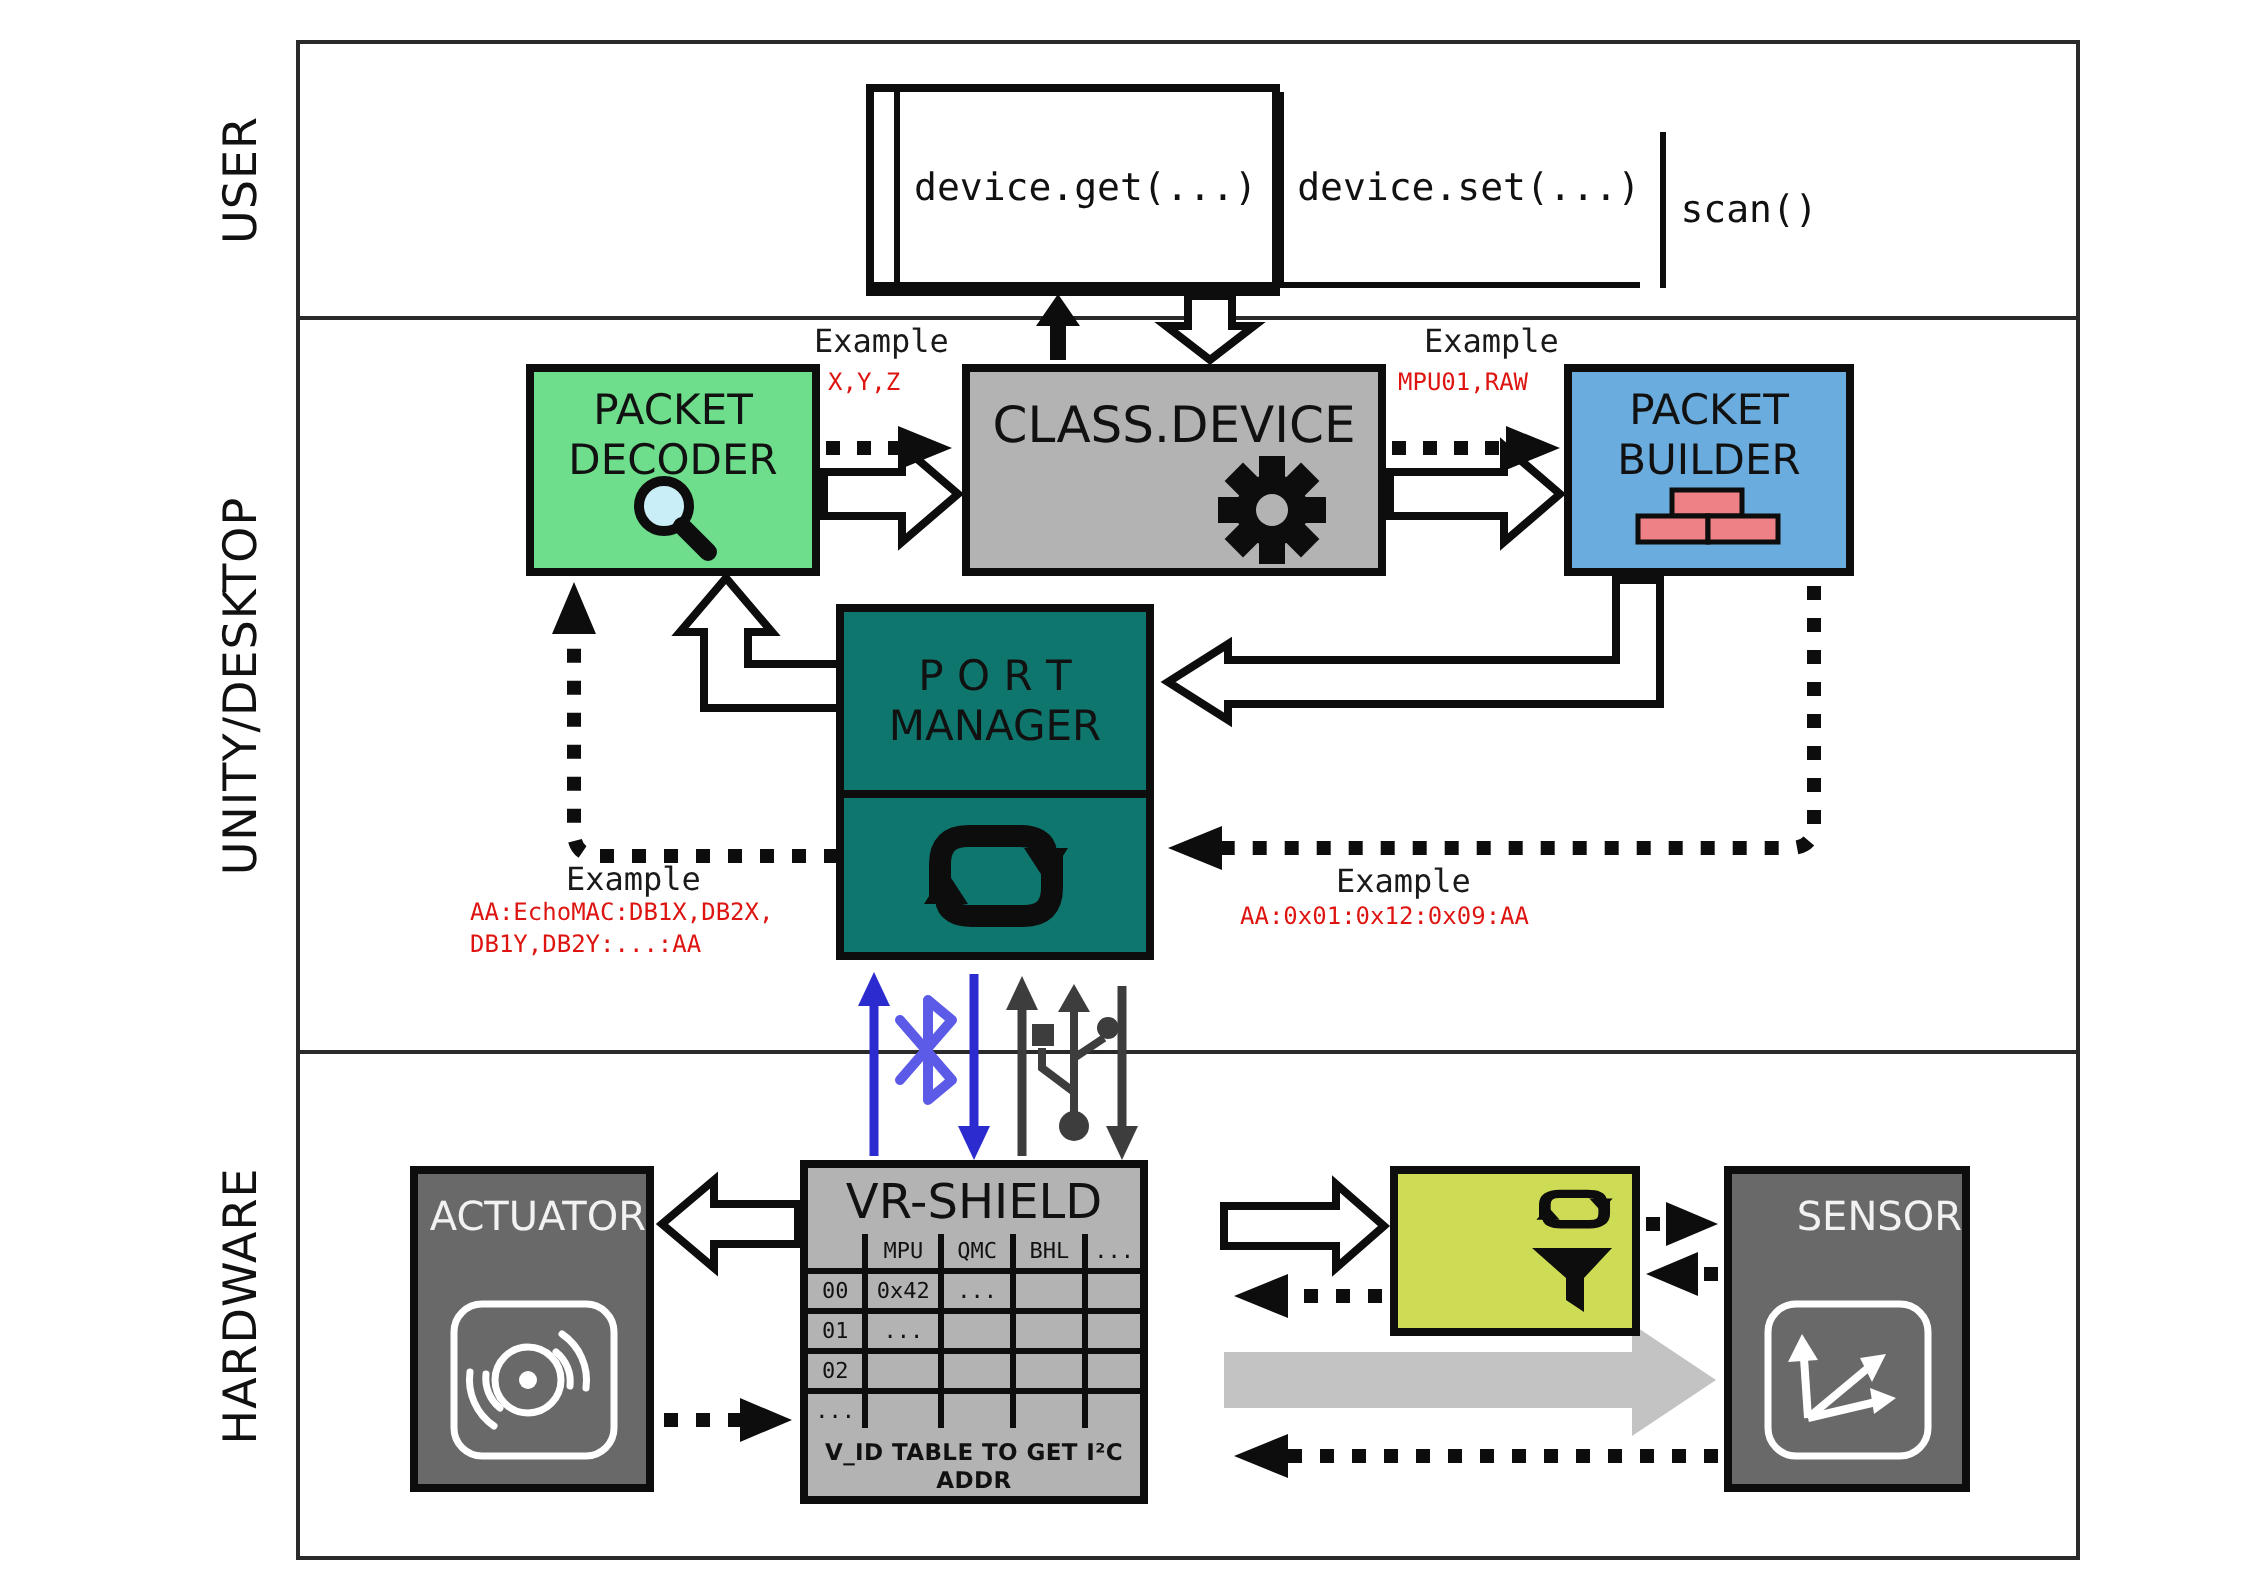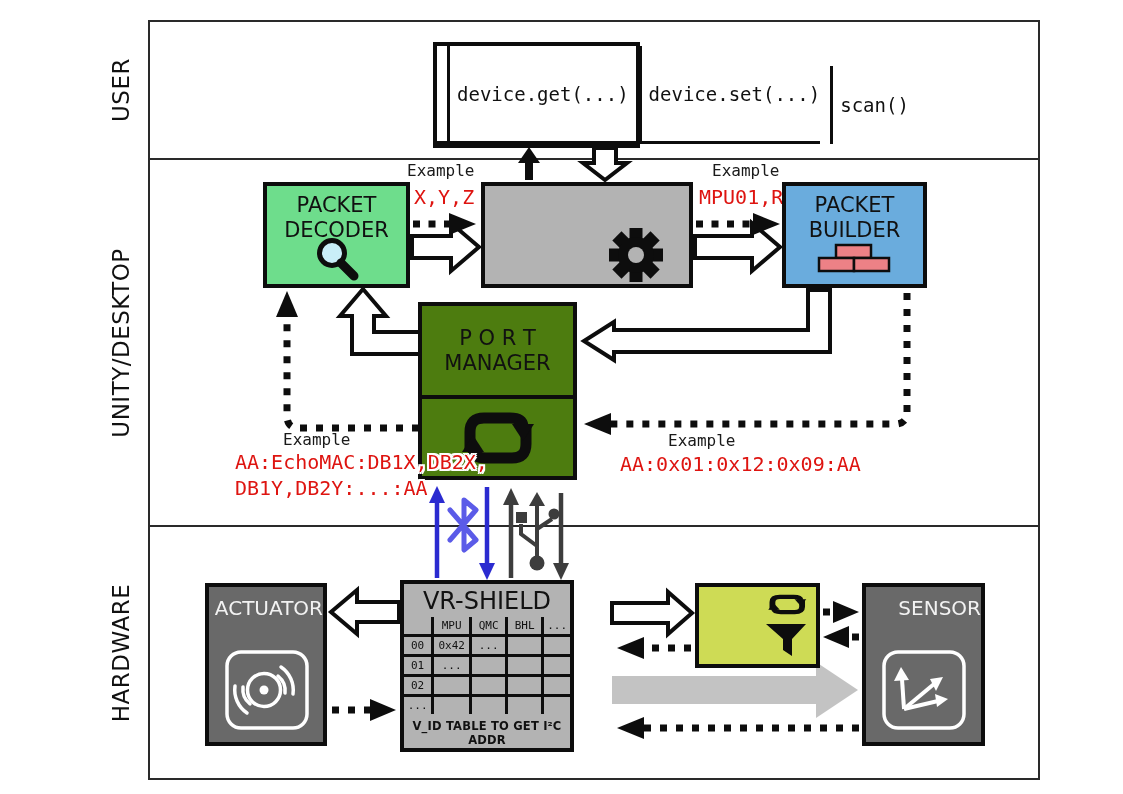--- a/index.html
+++ b/index.html
@@ -7,21 +7,21 @@
           font-family:"DejaVu Sans","Liberation Sans",sans-serif;color:#111;}
   .band{position:absolute;left:148px;width:892px;background:#fff;border:2px solid #2a2a2a;box-sizing:border-box;}
   .band-label{position:absolute;transform:translate(-50%,-50%) rotate(-90deg);
               font-size:23px;letter-spacing:.5px;color:#111;white-space:nowrap;}
   .box{position:absolute;border:4px solid #0d0d0d;box-sizing:border-box;z-index:10;}
   .box-title{text-align:center;font-size:21px;line-height:1.18;color:#111;}
   .preline{white-space:pre-line;}
   .ex-label{position:absolute;z-index:6;font-family:"DejaVu Sans Mono","Liberation Mono",monospace;
             font-size:16px;color:#1a1a1a;white-space:pre;}
   .ex-value{position:absolute;z-index:6;font-family:"DejaVu Sans Mono","Liberation Mono",monospace;
-            font-size:20px;color:#DE1410;white-space:pre;line-height:1.32;}
+            font-size:12px;color:#DE1410;white-space:pre;line-height:1.32;}
   .halo{z-index:12;text-shadow:-2px 0 0 #fff,2px 0 0 #fff,0 -2px 0 #fff,0 2px 0 #fff,
         -2px -2px 0 #fff,2px 2px 0 #fff,-2px 2px 0 #fff,2px -2px 0 #fff;}
   #arrows{position:absolute;left:0;top:0;z-index:5;pointer-events:none;}
   
   #user-api{position:absolute;left:433px;top:42px;width:207px;height:106px;background:#fff;
             border:4px solid #0d0d0d;box-sizing:border-box;z-index:10;display:flex;flex-direction:row;}
   .api-row{flex:1;display:flex;align-items:center;border-bottom:3px solid #0d0d0d;}
   .api-row:last-child{border-bottom:none;margin-top:20px;}
   .api-strip{width:10px;align-self:stretch;border-right:3px solid #0d0d0d;}
   .api-text{font-family:"DejaVu Sans Mono","Liberation Mono",monospace;font-size:19px;padding-left:7px;color:#111;}
@@ -132,20 +132,21 @@
   <div class="box" style="left:263px;top:182px;width:147px;height:106px;background:#6EDD8C;">
     <div class="box-title preline" style="padding-top:7px;">PACKET
 DECODER</div>
     <svg width="64" height="46" viewBox="0 0 64 46" style="position:absolute;left:38px;bottom:2px;">
       <circle cx="27" cy="17" r="12.5" fill="#C9EEF8" stroke="#0d0d0d" stroke-width="5"></circle>
       <line x1="36" y1="27" x2="49" y2="40" stroke="#0d0d0d" stroke-width="9" stroke-linecap="round"></line>
     </svg>
   </div>
 
   <div class="box" style="left:481px;top:182px;width:212px;height:106px;background:#B3B3B3;">
+    <div class="box-title" style="font-size:25px;padding-top:12px;">CLASS.DEVICE</div>
     <svg width="62" height="58" viewBox="0 0 62 58" style="position:absolute;right:22px;bottom:0px;">
       <g transform="translate(31,29)">
         <g fill="#0d0d0d">
           <rect x="-6.5" y="-27" width="13" height="54"></rect>
           <rect x="-6.5" y="-27" width="13" height="54" transform="rotate(45)"></rect>
           <rect x="-6.5" y="-27" width="13" height="54" transform="rotate(90)"></rect>
           <rect x="-6.5" y="-27" width="13" height="54" transform="rotate(135)"></rect>
         </g>
         <circle r="18" fill="#0d0d0d"></circle>
         <circle r="8" fill="#B3B3B3"></circle>
@@ -158,21 +159,21 @@
 BUILDER</div>
     <svg width="76" height="32" viewBox="0 0 76 32" style="position:absolute;left:31px;bottom:9px;">
       <g fill="#ED8186" stroke="#0d0d0d" stroke-width="2.5">
         <rect x="19" y="2" width="35" height="13"></rect>
         <rect x="2" y="15" width="35" height="13"></rect>
         <rect x="37" y="15" width="35" height="13"></rect>
       </g>
     </svg>
   </div>
 
-  <div class="box" style="left:418px;top:302px;width:159px;height:178px;background:#4d7c0f;">
+  <div class="box" style="left:418px;top:302px;width:159px;height:178px;background:#0f766e;">
     <div style="height:89px;border-bottom:4px solid #0d0d0d;display:flex;align-items:center;justify-content:center;">
       <div class="box-title preline">P O R T
 MANAGER</div>
     </div>
     <div style="height:77px;display:flex;align-items:center;justify-content:center;">
       <svg width="92" height="66" viewBox="0 0 84 66">
         <g stroke="#0d0d0d" stroke-width="11" fill="none">
           <path d="M 14 46 L 14 27 Q 14 13 28 13 L 54 13 Q 66 13 67 21"></path>
           <path d="M 70 21 L 70 39 Q 70 53 56 53 L 30 53 Q 18 53 17 45"></path>
         </g>

